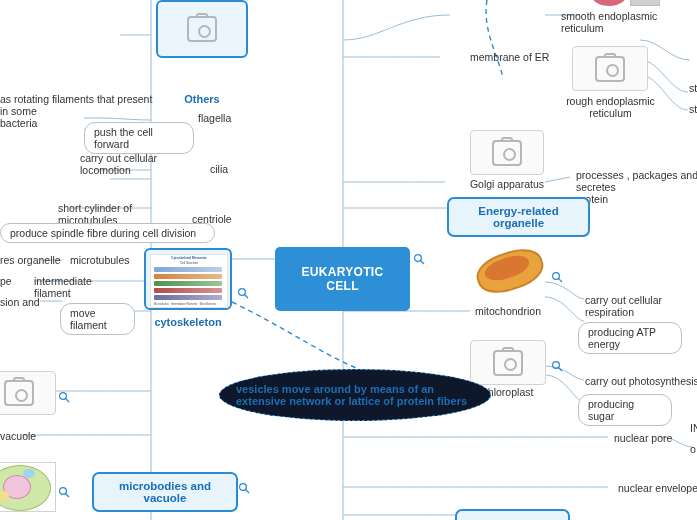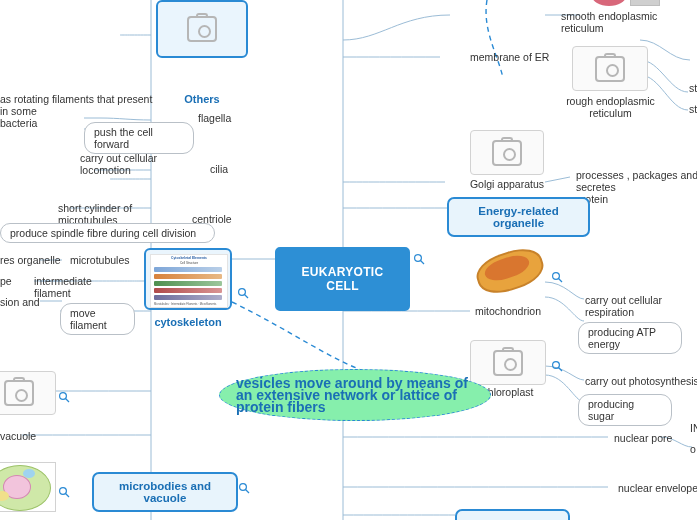--- a/index.html
+++ b/index.html
@@ -50,21 +50,21 @@
   .cam:before{content:"";position:absolute;left:50%;top:50%;width:9px;height:9px;margin:-4.5px 0 0 -4.5px;border:2px solid #b6b6b6;border-radius:50%;}
   .cam:after{content:"";position:absolute;left:7px;top:-5px;width:8px;height:3px;border:2px solid #b6b6b6;border-bottom:none;border-radius:3px 3px 0 0;}
 
   
   .mag{position:absolute;width:12px;height:12px;}
   .mag svg{display:block;}
 
   
   .callout{
     position:absolute;border:1.6px dashed #2a8ad4;border-radius:50%;
-    background:#86efac;color:#1a6fb5;font-weight:bold;font-size:14px;line-height:12px;
+    background:#0f172a;color:#1a6fb5;font-weight:bold;font-size:11px;line-height:12px;
     display:flex;align-items:center;justify-content:center;
     padding:6px 16px;box-sizing:border-box;text-align:left;
   }
 
   
   .cytoimg{position:absolute;left:4px;top:4px;width:76px;height:52px;background:#ffffff;overflow:hidden;border:1px solid #e3e3e3;}
   .cyto-t{position:absolute;top:1px;left:0;width:100%;text-align:center;font-size:3.4px;color:#2a5fa5;font-weight:bold;}
   .cyto-band{position:absolute;left:3px;height:5px;border-radius:1px;}
 </style>
 </head>

